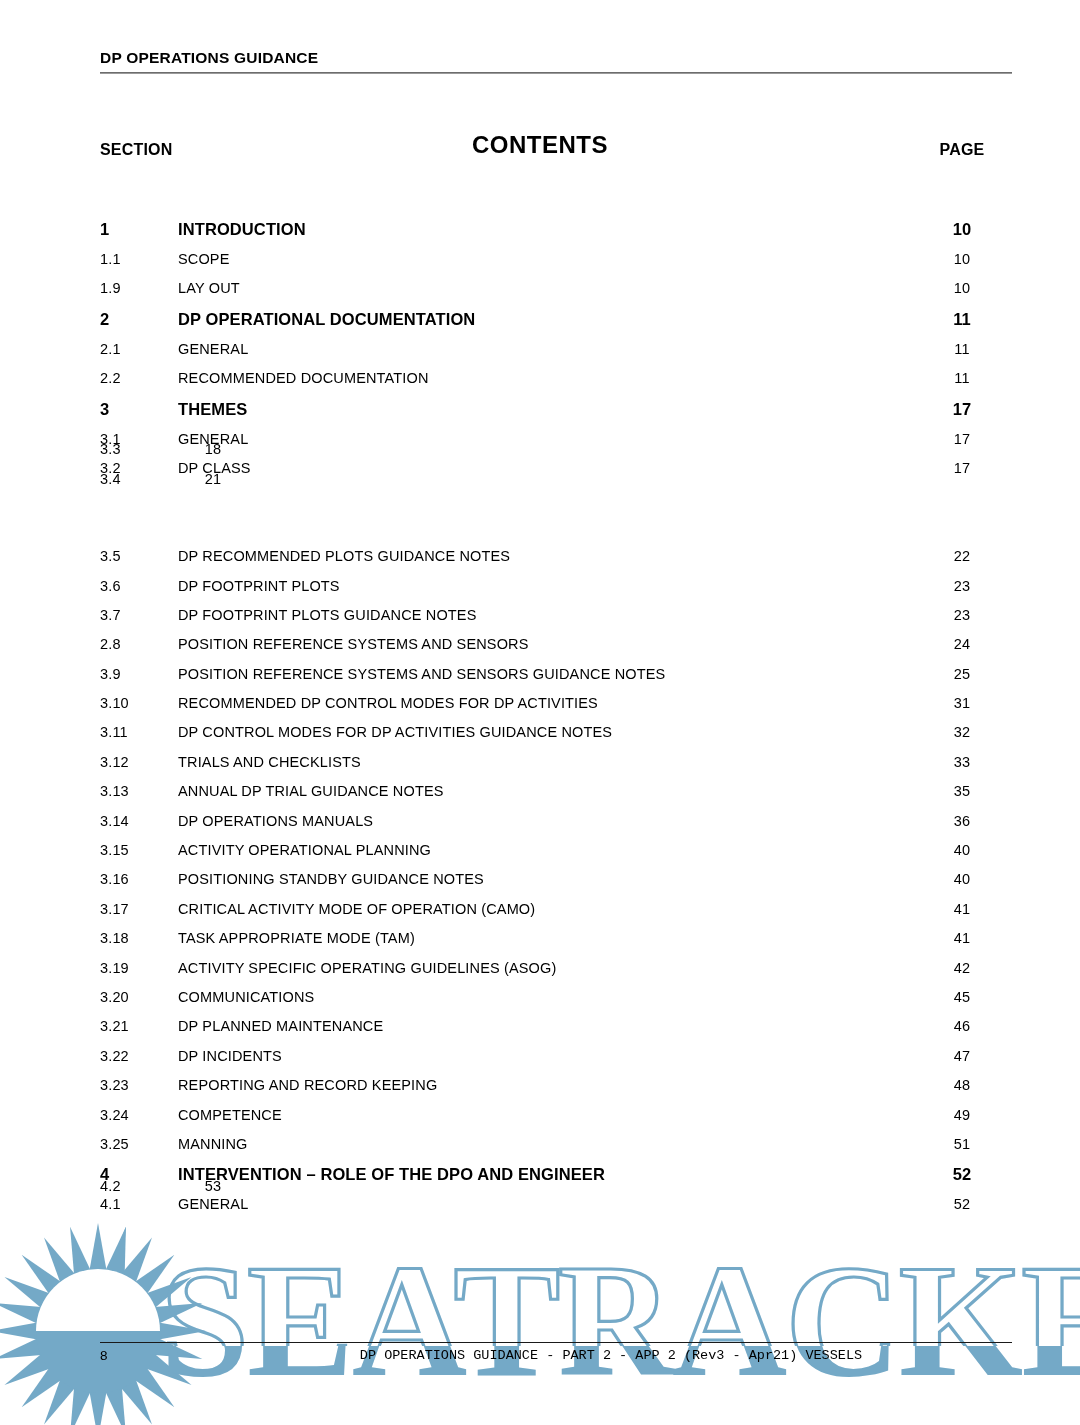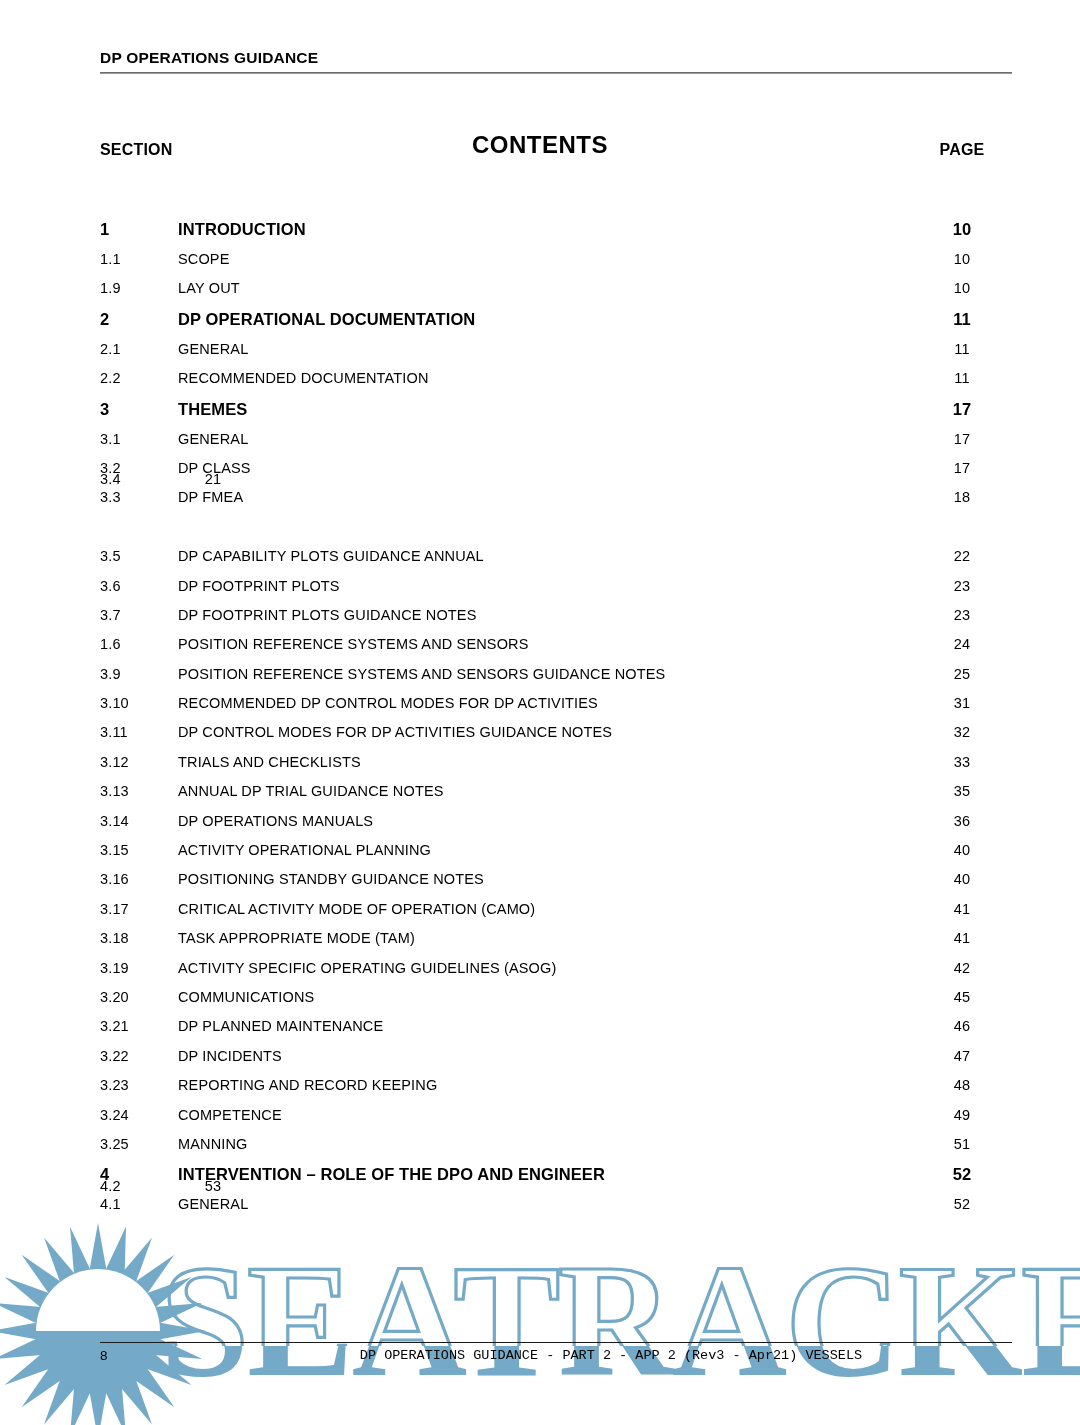--- a/index.html
+++ b/index.html
@@ -299,44 +299,43 @@
           <div class="col-title">GENERAL</div>
           <div class="col-page">17</div>
         </div>
         <div class="toc-row level-2">
           <div class="col-num">3.2</div>
           <div class="col-title">DP CLASS</div>
           <div class="col-page">17</div>
         </div>
         <div class="toc-row level-2">
           <div class="col-num">3.3</div>
-          <div class="col-title">DP FMEA</div>
           <div class="col-page">18</div>
         </div>
         <div class="toc-row level-2">
           <div class="col-num">3.4</div>
           <div class="col-page">21</div>
         </div>
         <div class="toc-row level-2">
           <div class="col-num">3.5</div>
-          <div class="col-title">DP CAPABILITY PLOTS GUIDANCE ANNUAL</div>
+          <div class="col-title">DP RECOMMENDED PLOTS GUIDANCE NOTES</div>
           <div class="col-page">22</div>
         </div>
         <div class="toc-row level-2">
           <div class="col-num">3.6</div>
           <div class="col-title">DP FOOTPRINT PLOTS</div>
           <div class="col-page">23</div>
         </div>
         <div class="toc-row level-2">
           <div class="col-num">3.7</div>
           <div class="col-title">DP FOOTPRINT PLOTS GUIDANCE NOTES</div>
           <div class="col-page">23</div>
         </div>
         <div class="toc-row level-2">
-          <div class="col-num">1.6</div>
+          <div class="col-num">2.8</div>
           <div class="col-title">POSITION REFERENCE SYSTEMS AND SENSORS</div>
           <div class="col-page">24</div>
         </div>
         <div class="toc-row level-2">
           <div class="col-num">3.9</div>
           <div class="col-title">POSITION REFERENCE SYSTEMS AND SENSORS GUIDANCE NOTES</div>
           <div class="col-page">25</div>
         </div>
         <div class="toc-row level-2">
           <div class="col-num">3.10</div>

